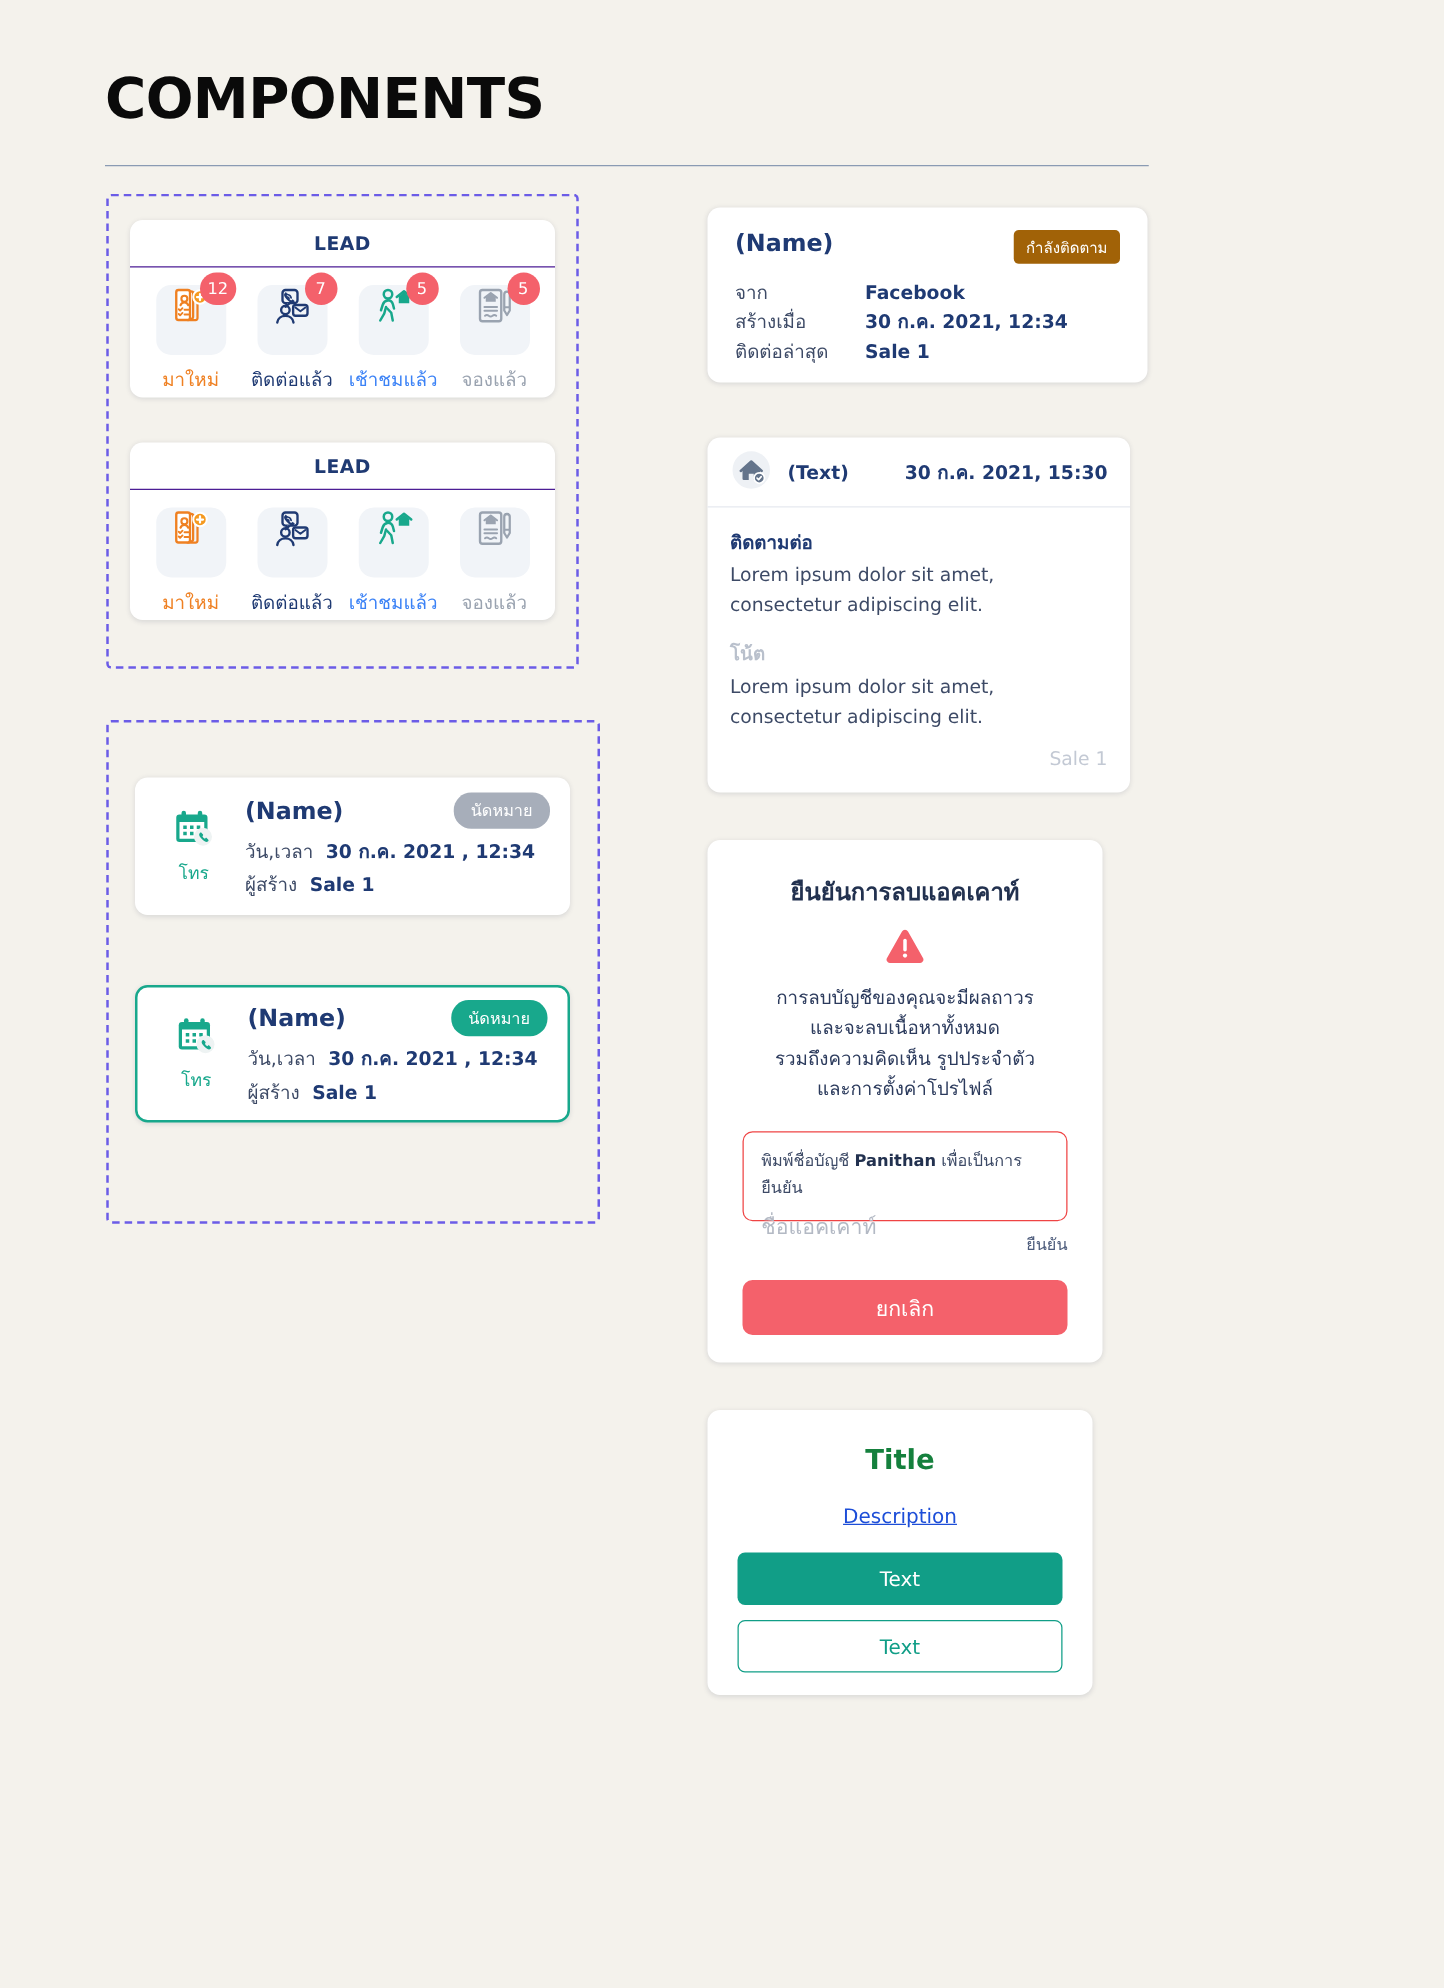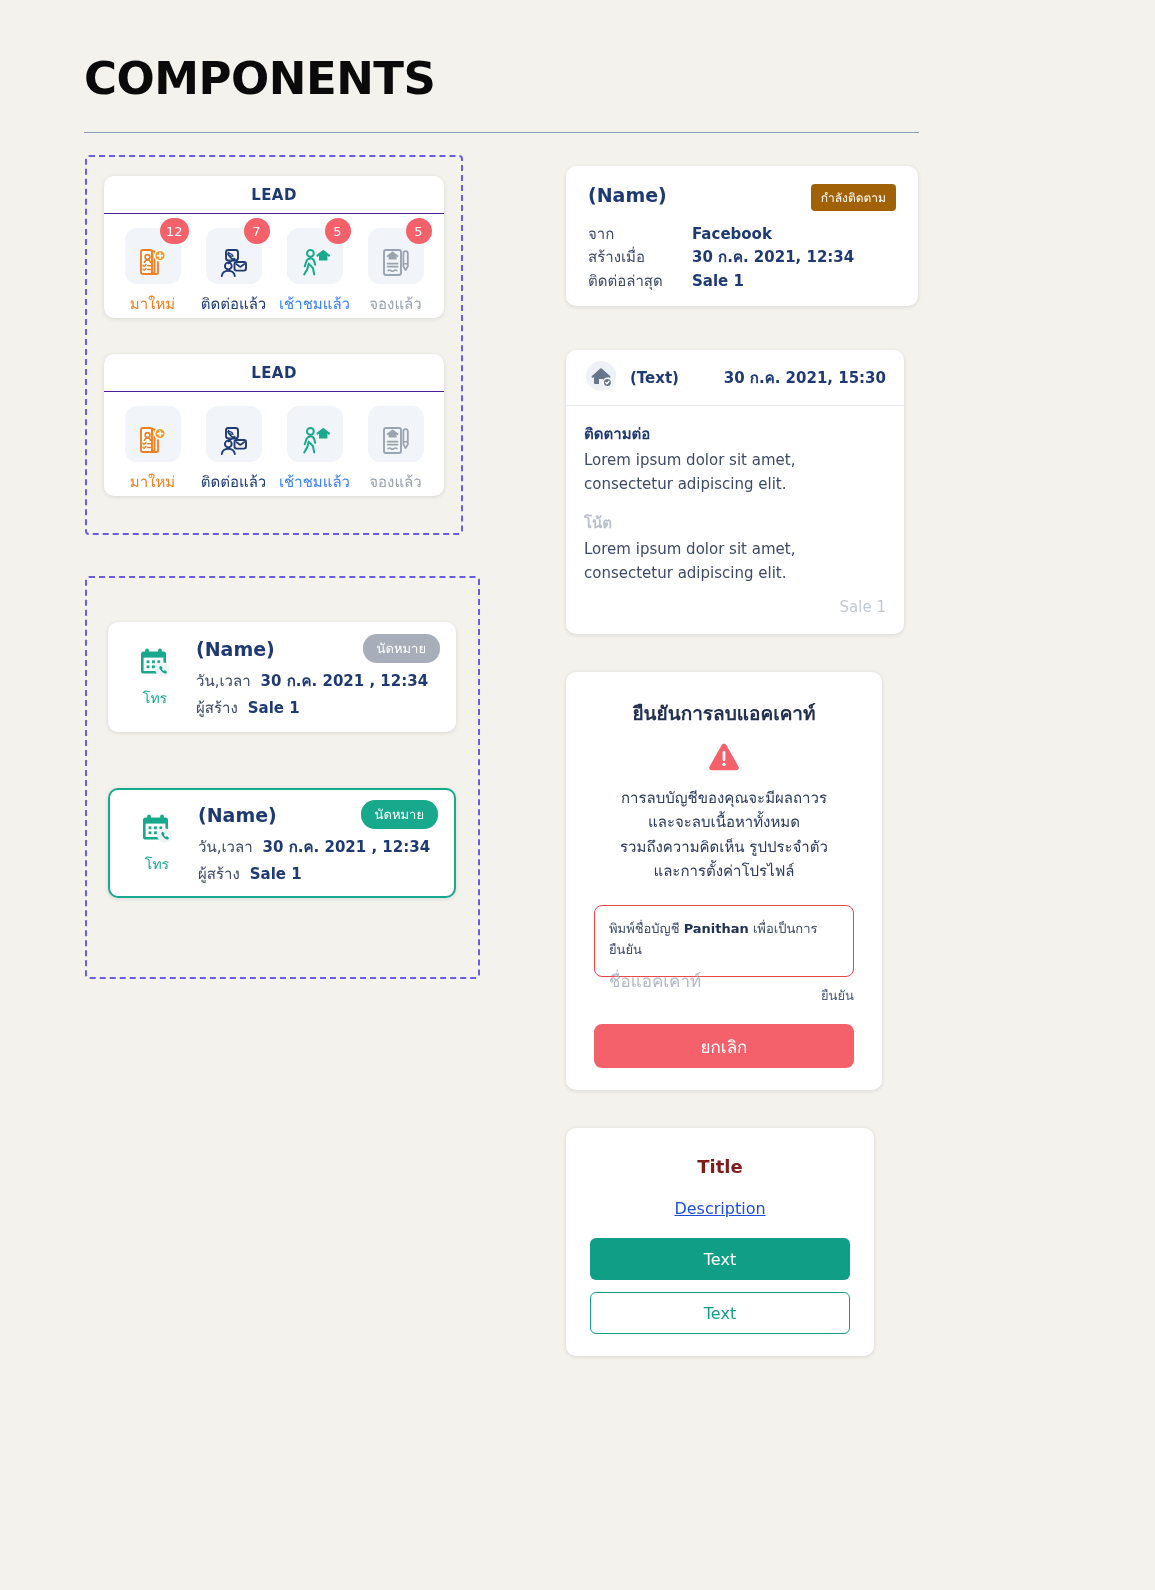--- a/index.html
+++ b/index.html
@@ -70,21 +70,21 @@
   }
   .lead-item {
     width: 72px;
     display: flex; flex-direction: column; align-items: center;
     position: relative;
   }
   .lead-tile {
     width: 56px; height: 56px;
     background: #f1f4f8;
     border-radius: 12px;
-    display: flex; align-items: flex-end; justify-content: center;
+    display: flex; align-items: flex-start; justify-content: center;
     position: relative;
   }
   .lead-badge {
     position: absolute;
     top: -10px; right: -8px;
     min-width: 26px; height: 26px;
     padding: 0 6px;
     border-radius: 13px;
     background: #f4616b;
     color: #fff;
@@ -229,21 +229,21 @@
     font-family: "DejaVu Sans", "Liberation Sans", sans-serif;
   }
 
   
   #tdcard {
     position: absolute; left: 566px; top: 1128px;
     width: 308px; height: 228px;
     padding: 28px 24px;
     text-align: center;
   }
-  .td-title { font-size: 18px; font-weight: bold; color: #7f1d1d; }
+  .td-title { font-size: 22px; font-weight: bold; color: #15803d; }
   .td-desc { font-size: 16px; color: #1d4ed8; margin-top: 22px; text-decoration: underline; }
   .btn-filled {
     margin-top: 20px; width: 100%; height: 42px;
     background: #119e87; color: #fff;
     border: none; border-radius: 6px;
     font-size: 16px; cursor: pointer;
     font-family: "DejaVu Sans", "Liberation Sans", sans-serif;
   }
   .btn-outline {
     margin-top: 12px; width: 100%; height: 42px;

